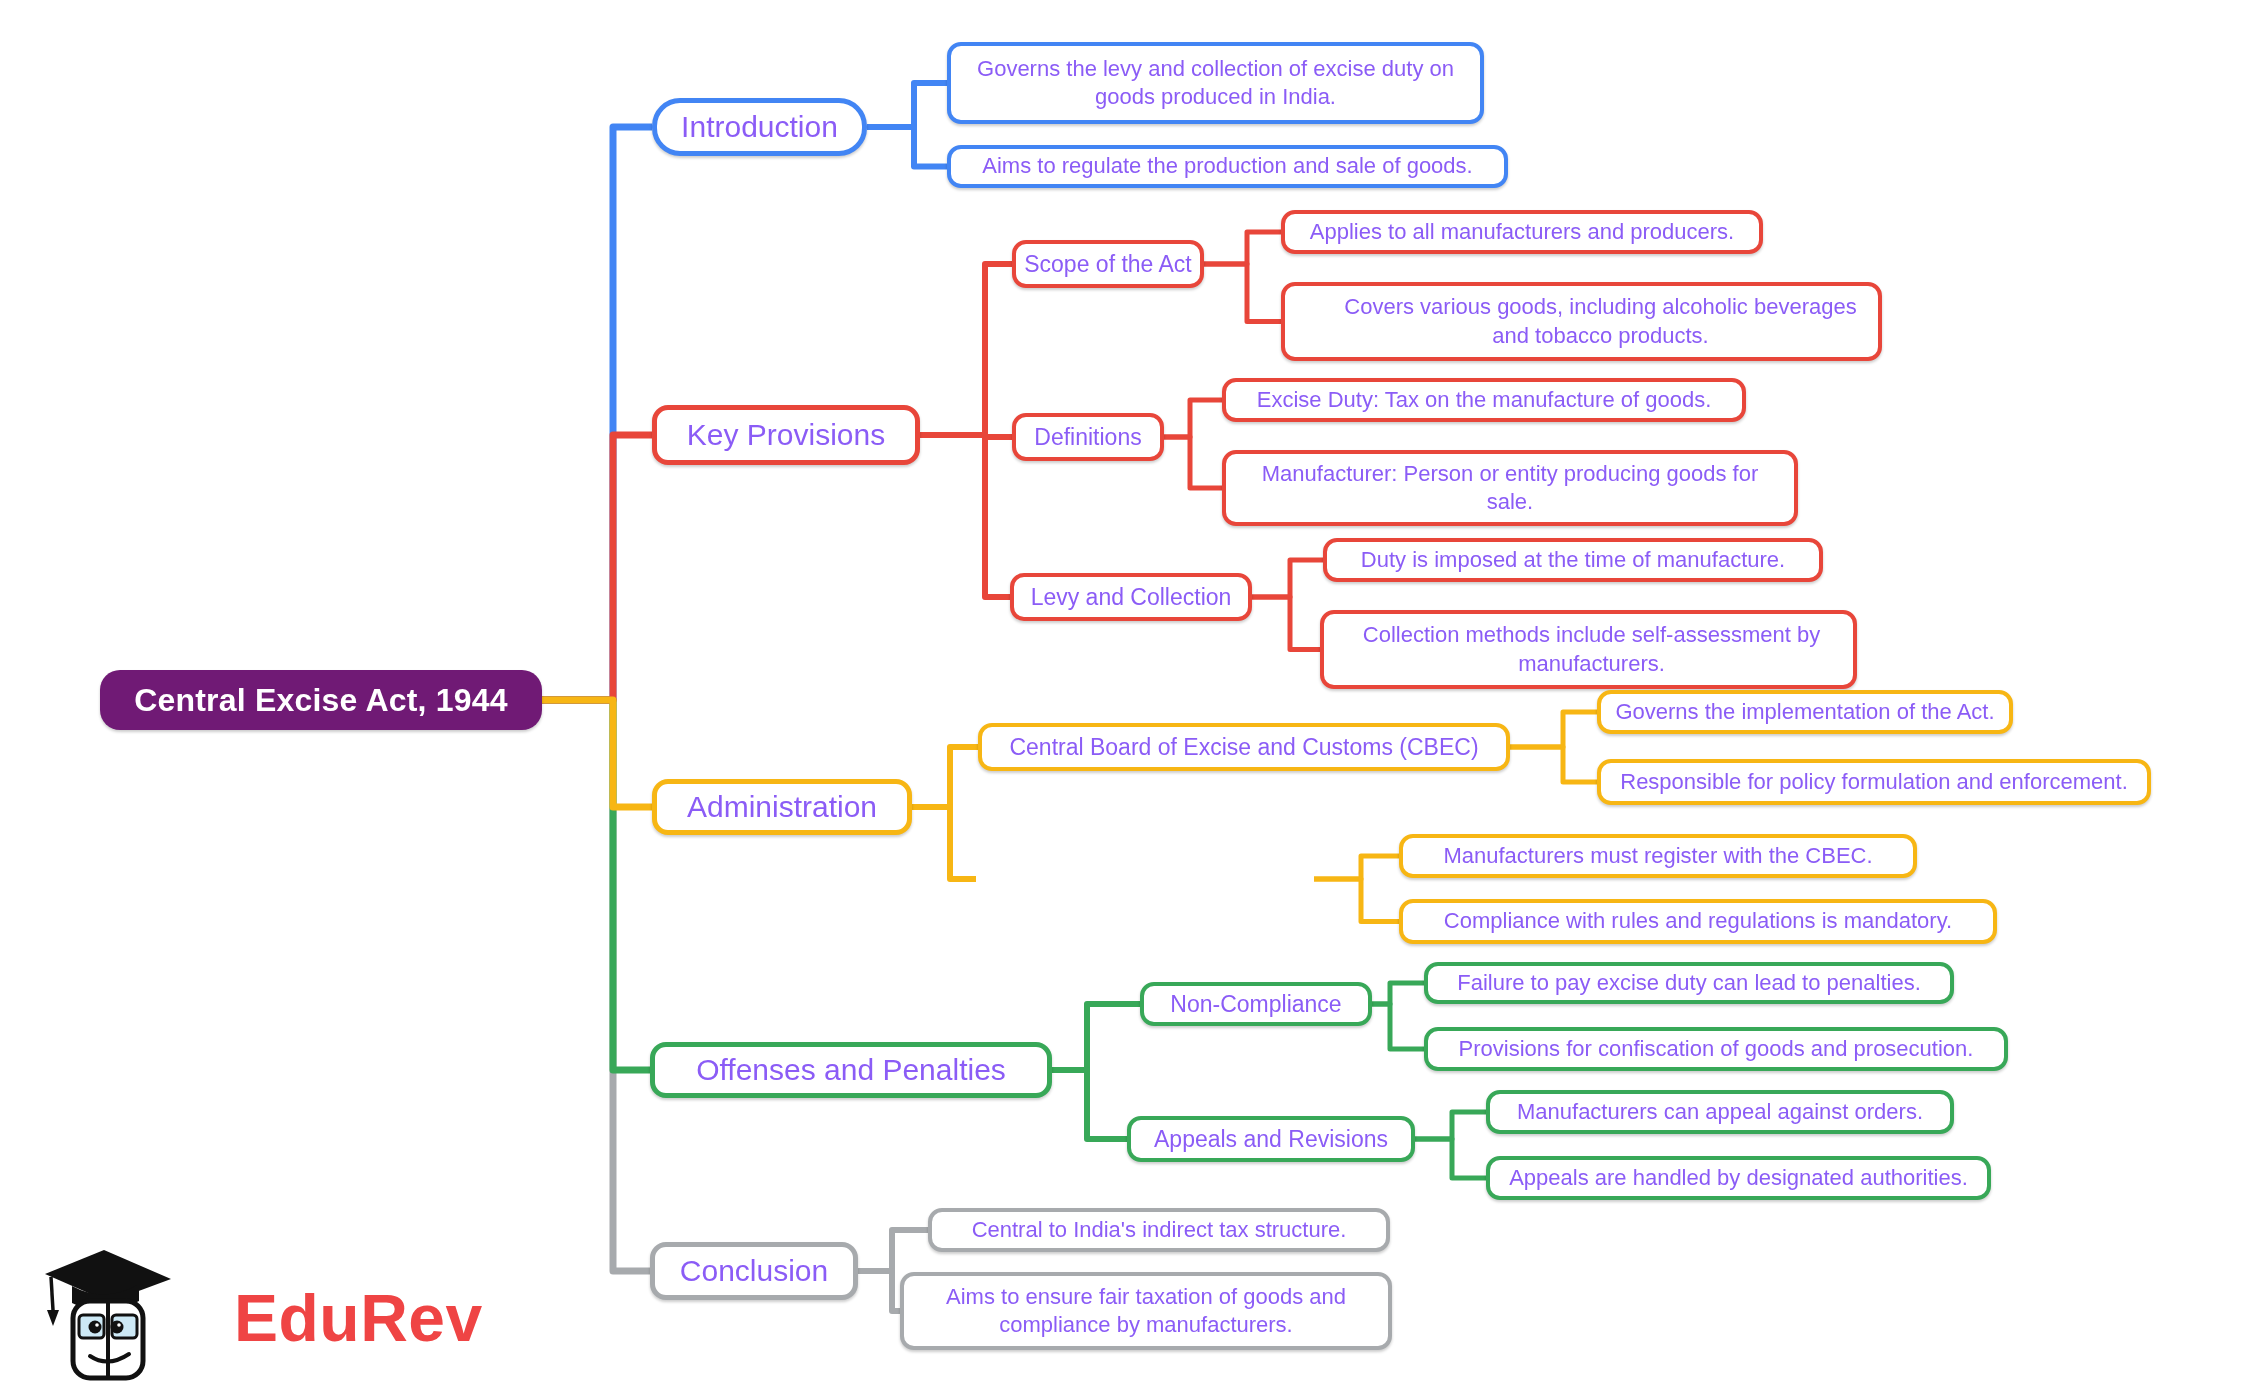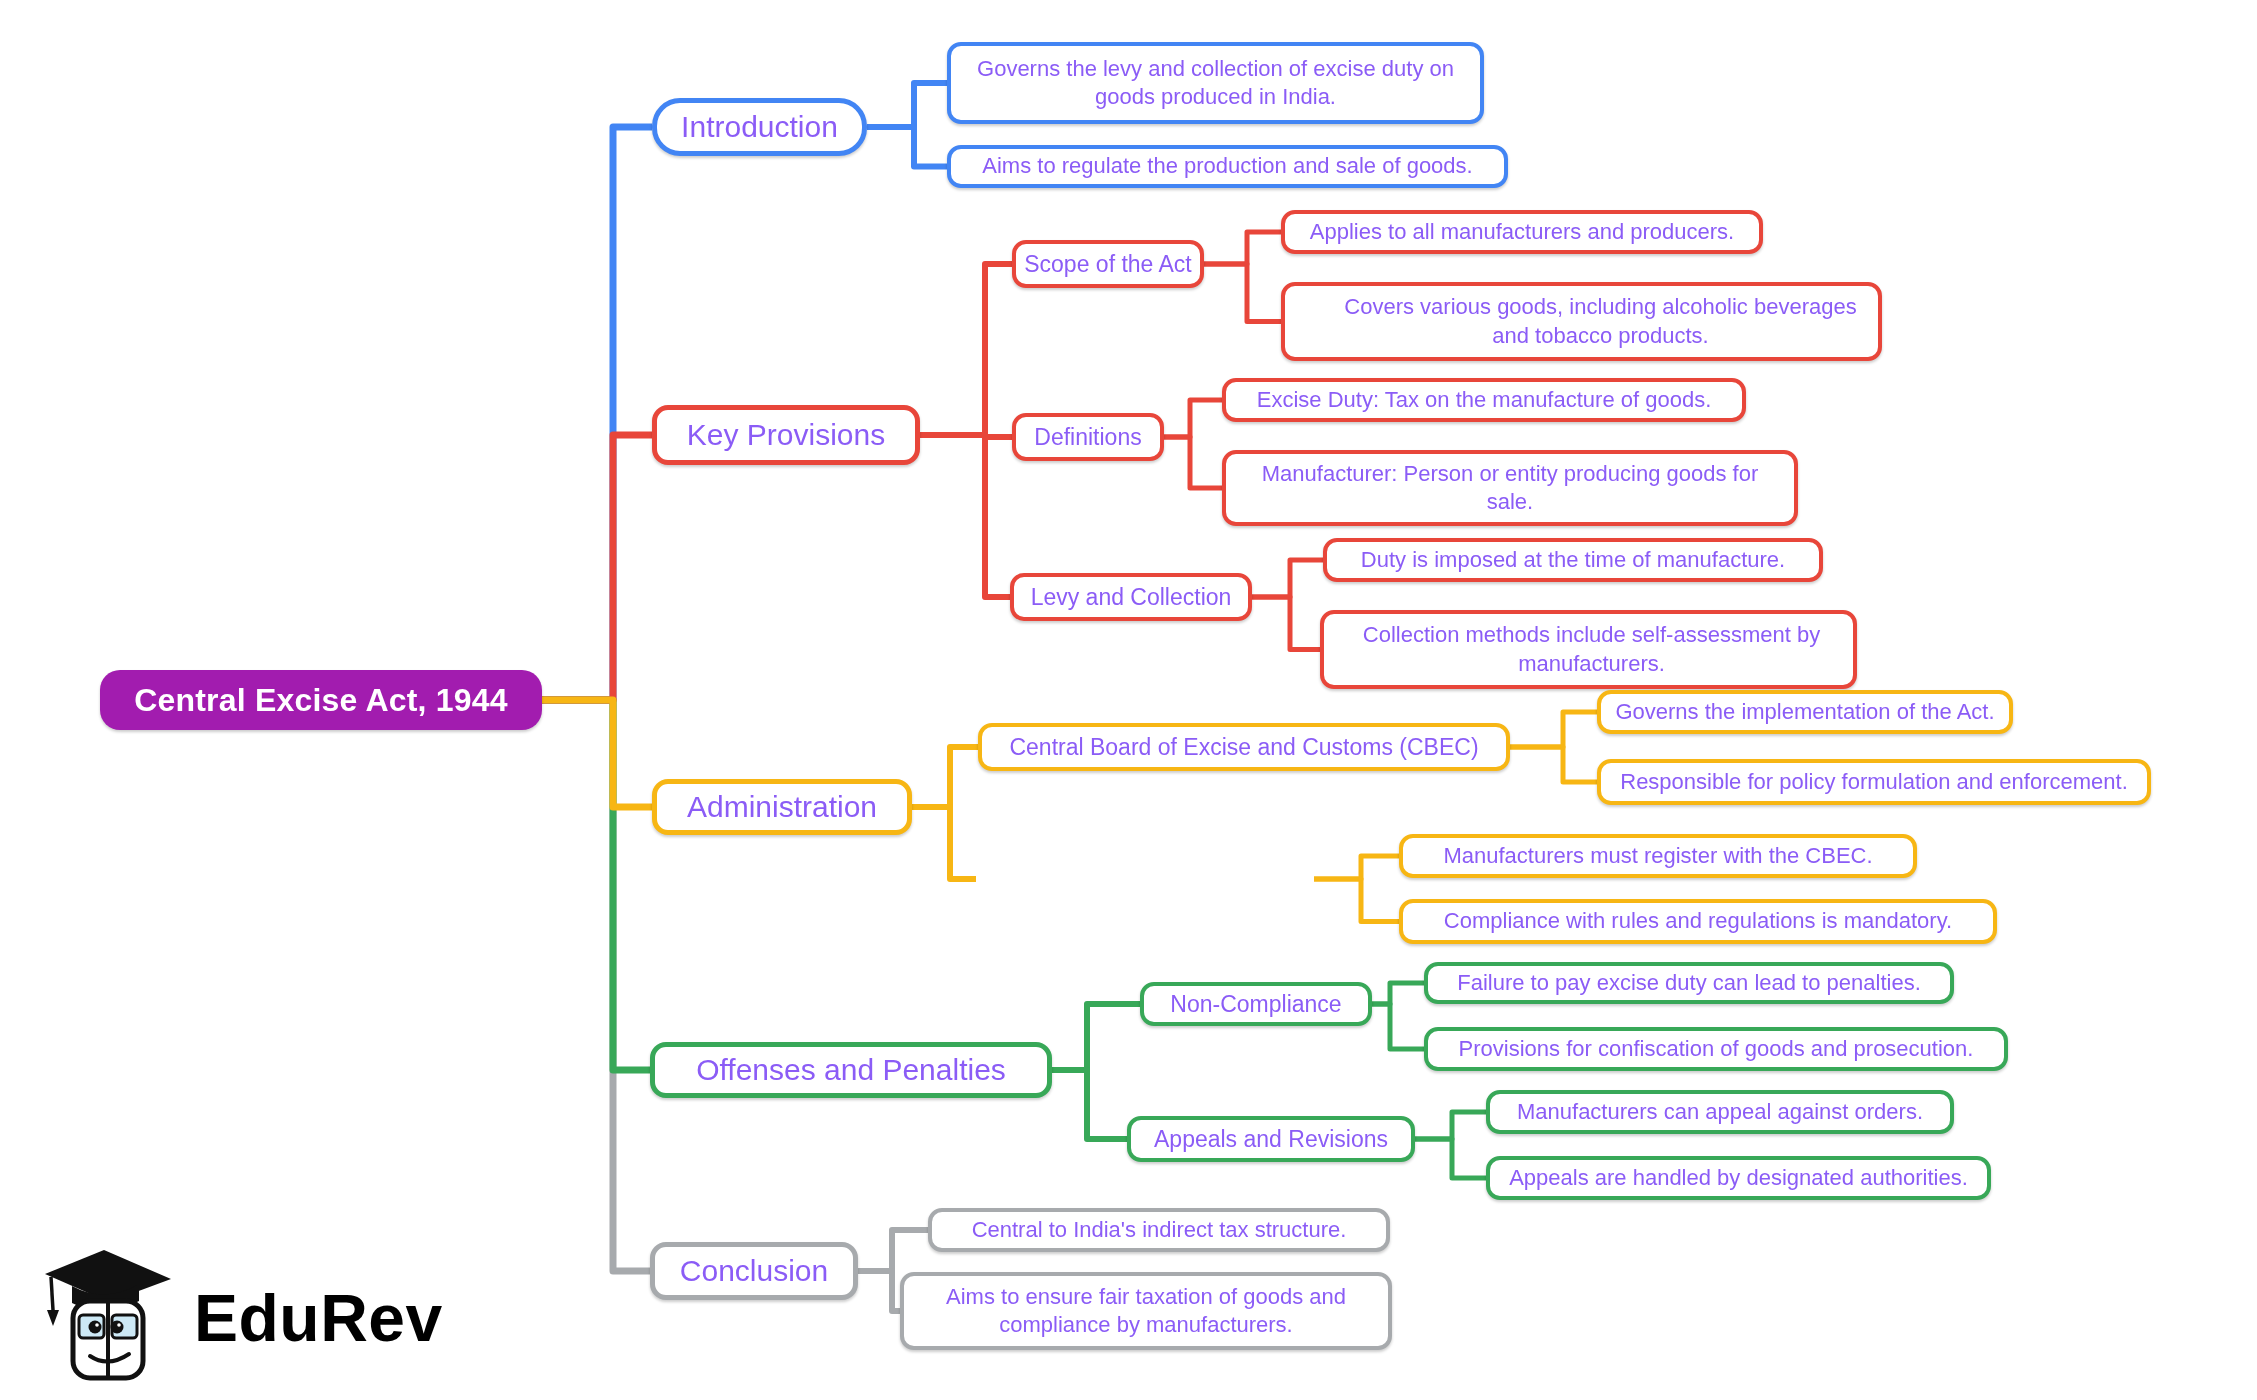--- a/index.html
+++ b/index.html
@@ -9,21 +9,21 @@
   .node{position:absolute;z-index:2;display:flex;align-items:center;justify-content:center;
         text-align:center;background:#ffffff;border-style:solid;border-color:#999;
         border-radius:14px;color:#8b5cf6;box-sizing:border-box;
         box-shadow:0 2px 3px rgba(0,0,0,0.20);}
   .root-node{background:#0E0E0E;color:#ffffff;font-weight:bold;font-size:32px;
              border:none;border-radius:20px;letter-spacing:0.2px;}
   .branch{font-size:30px;border-width:5px;border-radius:16px;white-space:nowrap;}
   .sub{font-size:23px;border-width:4px;white-space:nowrap;padding:0 8px;}
   .leaf{font-size:22px;border-width:4px;line-height:1.28;padding:2px 10px;}
   .logo{position:absolute;left:42px;top:1248px;z-index:2;display:flex;align-items:center;gap:20px;}
-  .logo-text{font-weight:bold;font-size:66px;color:#000000;letter-spacing:0.5px;}
+  .logo-text{font-weight:bold;font-size:66px;color:#ef4444;letter-spacing:0.5px;margin-left:40px;}
 </style>
 </head>
 <body>
 
 <div id="stage">
   <svg id="wires" width="2257" height="1400">
       <path d="M 542 700 L 613 700 L 613 127 L 652 127" stroke="#4285F4" stroke-width="7" fill="none" stroke-linejoin="round" stroke-linecap="butt"></path>
       <path d="M 542 700 L 613 700 L 613 1271 L 650 1271" stroke="#A7AAAD" stroke-width="7" fill="none" stroke-linejoin="round" stroke-linecap="butt"></path>
       <path d="M 542 700 L 613 700 L 613 1070 L 650 1070" stroke="#38A858" stroke-width="7" fill="none" stroke-linejoin="round" stroke-linecap="butt"></path>
       <path d="M 542 700 L 613 700 L 613 435 L 652 435" stroke="#E8463A" stroke-width="7" fill="none" stroke-linejoin="round" stroke-linecap="butt"></path>
@@ -66,21 +66,21 @@
       <rect x="37" y="67" width="25" height="23" rx="4" fill="#cde9f6" stroke="#111" stroke-width="3"></rect>
       <rect x="70" y="67" width="25" height="23" rx="4" fill="#cde9f6" stroke="#111" stroke-width="3"></rect>
       <circle cx="53" cy="79" r="6.5" fill="#111"></circle>
       <circle cx="75" cy="79" r="6.5" fill="#111"></circle>
       <circle cx="55" cy="77" r="1.8" fill="#fff"></circle>
       <circle cx="77" cy="77" r="1.8" fill="#fff"></circle>
       <path d="M48 108 Q66 120 87 106" stroke="#111" stroke-width="4" fill="none" stroke-linecap="round"></path>
     </svg>
     <div class="logo-text">EduRev</div>
   </div>
-<div class="node root-node" style="left: 100px; top: 670px; width: 442px; height: 60px; background: #a21caf; color: rgb(255, 255, 255);">Central Excise Act, 1944</div>
+<div class="node root-node" style="left: 100px; top: 670px; width: 442px; height: 60px; background: #701a75; color: rgb(255, 255, 255);">Central Excise Act, 1944</div>
     <div class="node branch" style="left: 652px; top: 98px; width: 215px; height: 58px; border-color: rgb(66, 133, 244); border-radius: 28px;">Introduction</div>
     <div class="node leaf" style="left: 947px; top: 42px; width: 537px; height: 82px; border-color: rgb(66, 133, 244);">Governs the levy and collection of excise duty on goods produced in India.</div>
     <div class="node leaf" style="left: 947px; top: 145px; width: 561px; height: 43px; border-color: rgb(66, 133, 244);">Aims to regulate the production and sale of goods.</div>
     <div class="node branch" style="left: 652px; top: 405px; width: 268px; height: 60px; border-color: rgb(232, 70, 58);">Key Provisions</div>
     <div class="node sub" style="left: 1012px; top: 240px; width: 192px; height: 48px; border-color: rgb(232, 70, 58);">Scope of the Act</div>
     <div class="node leaf" style="left: 1281px; top: 210px; width: 482px; height: 44px; border-color: rgb(232, 70, 58);">Applies to all manufacturers and producers.</div>
     <div class="node leaf" style="left: 1281px; top: 282px; width: 601px; height: 79px; border-color: rgb(232, 70, 58); padding-left: 48px;">Covers various goods, including alcoholic beverages and tobacco products.</div>
     <div class="node sub" style="left: 1012px; top: 413px; width: 152px; height: 48px; border-color: rgb(232, 70, 58);">Definitions</div>
     <div class="node leaf" style="left: 1222px; top: 378px; width: 524px; height: 44px; border-color: rgb(232, 70, 58);">Excise Duty: Tax on the manufacture of goods.</div>
     <div class="node leaf" style="left: 1222px; top: 450px; width: 576px; height: 76px; border-color: rgb(232, 70, 58);">Manufacturer: Person or entity producing goods for sale.</div>

